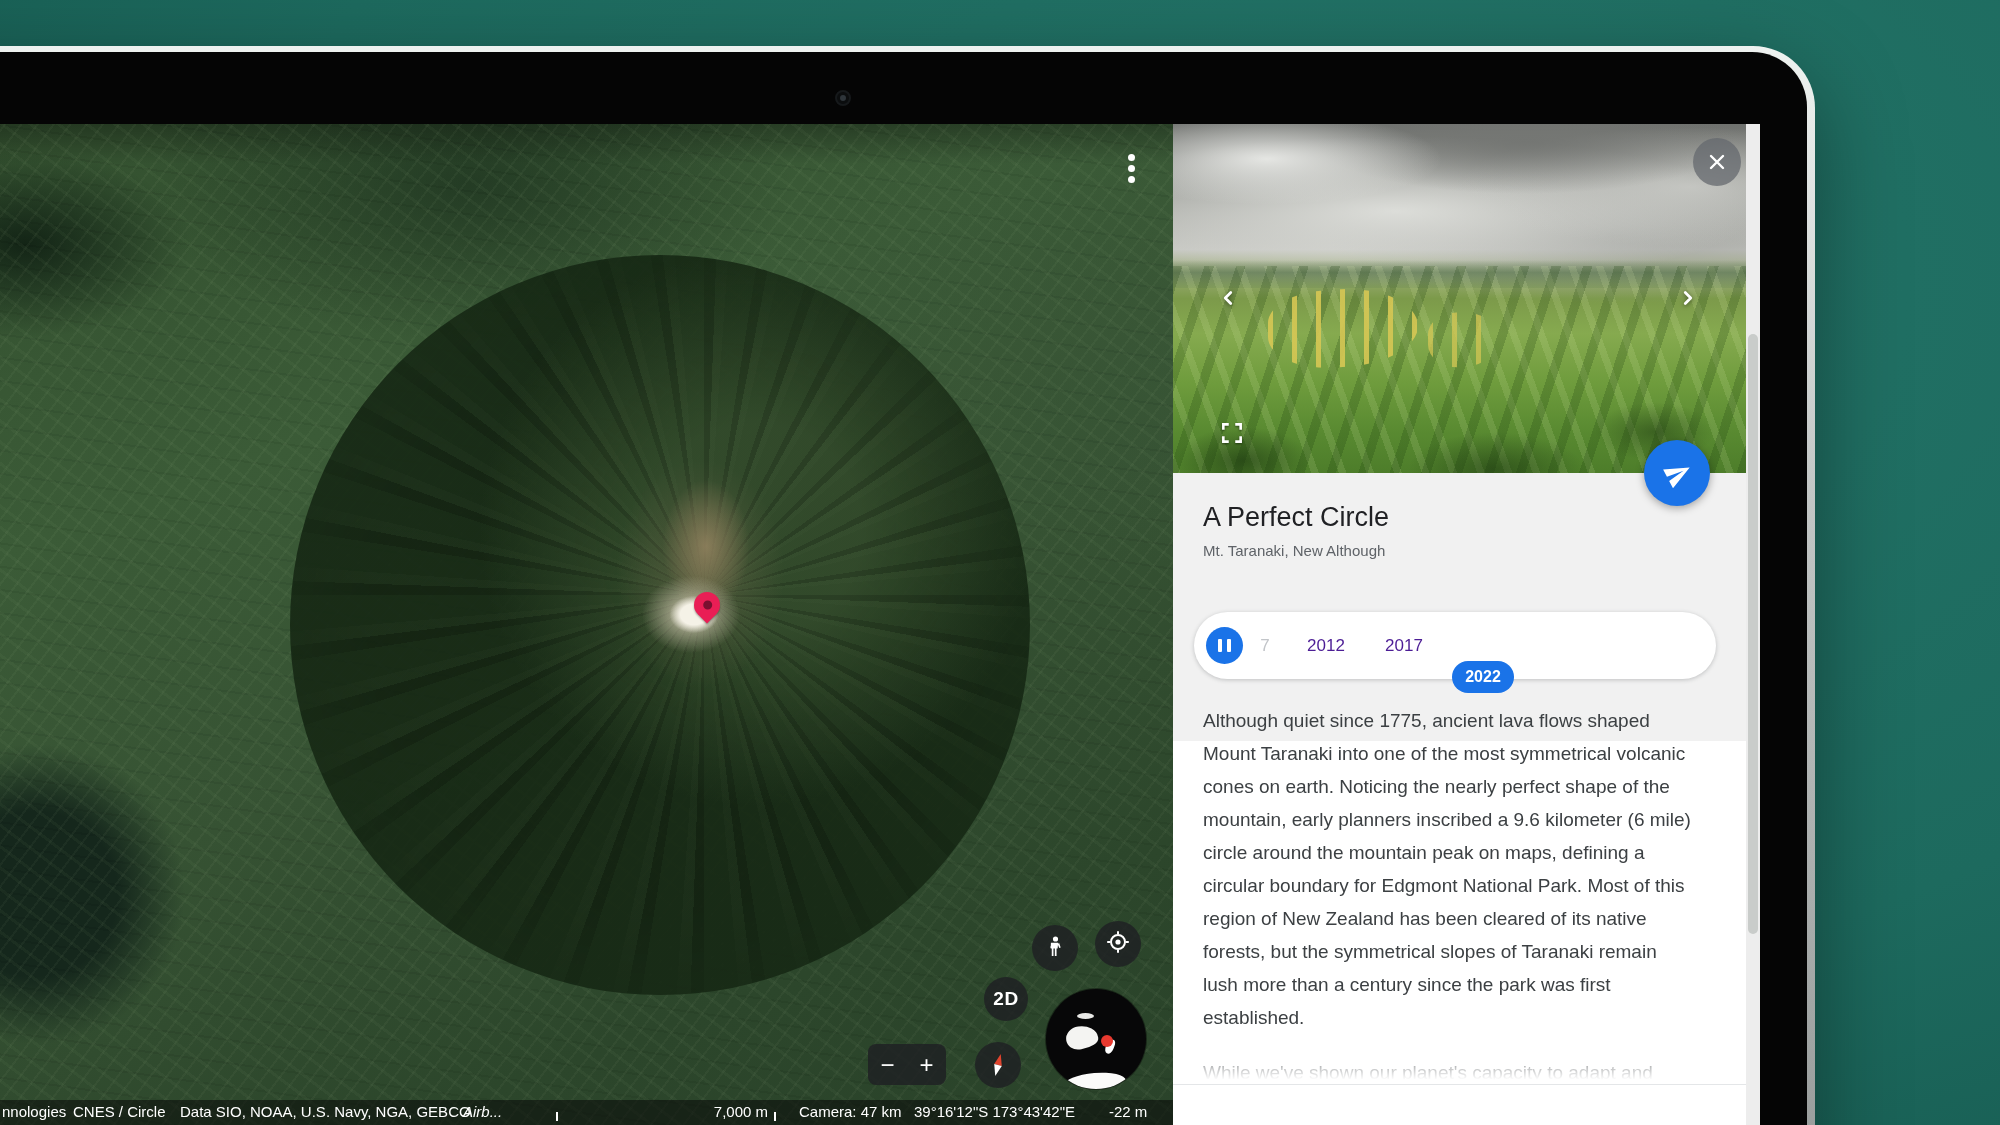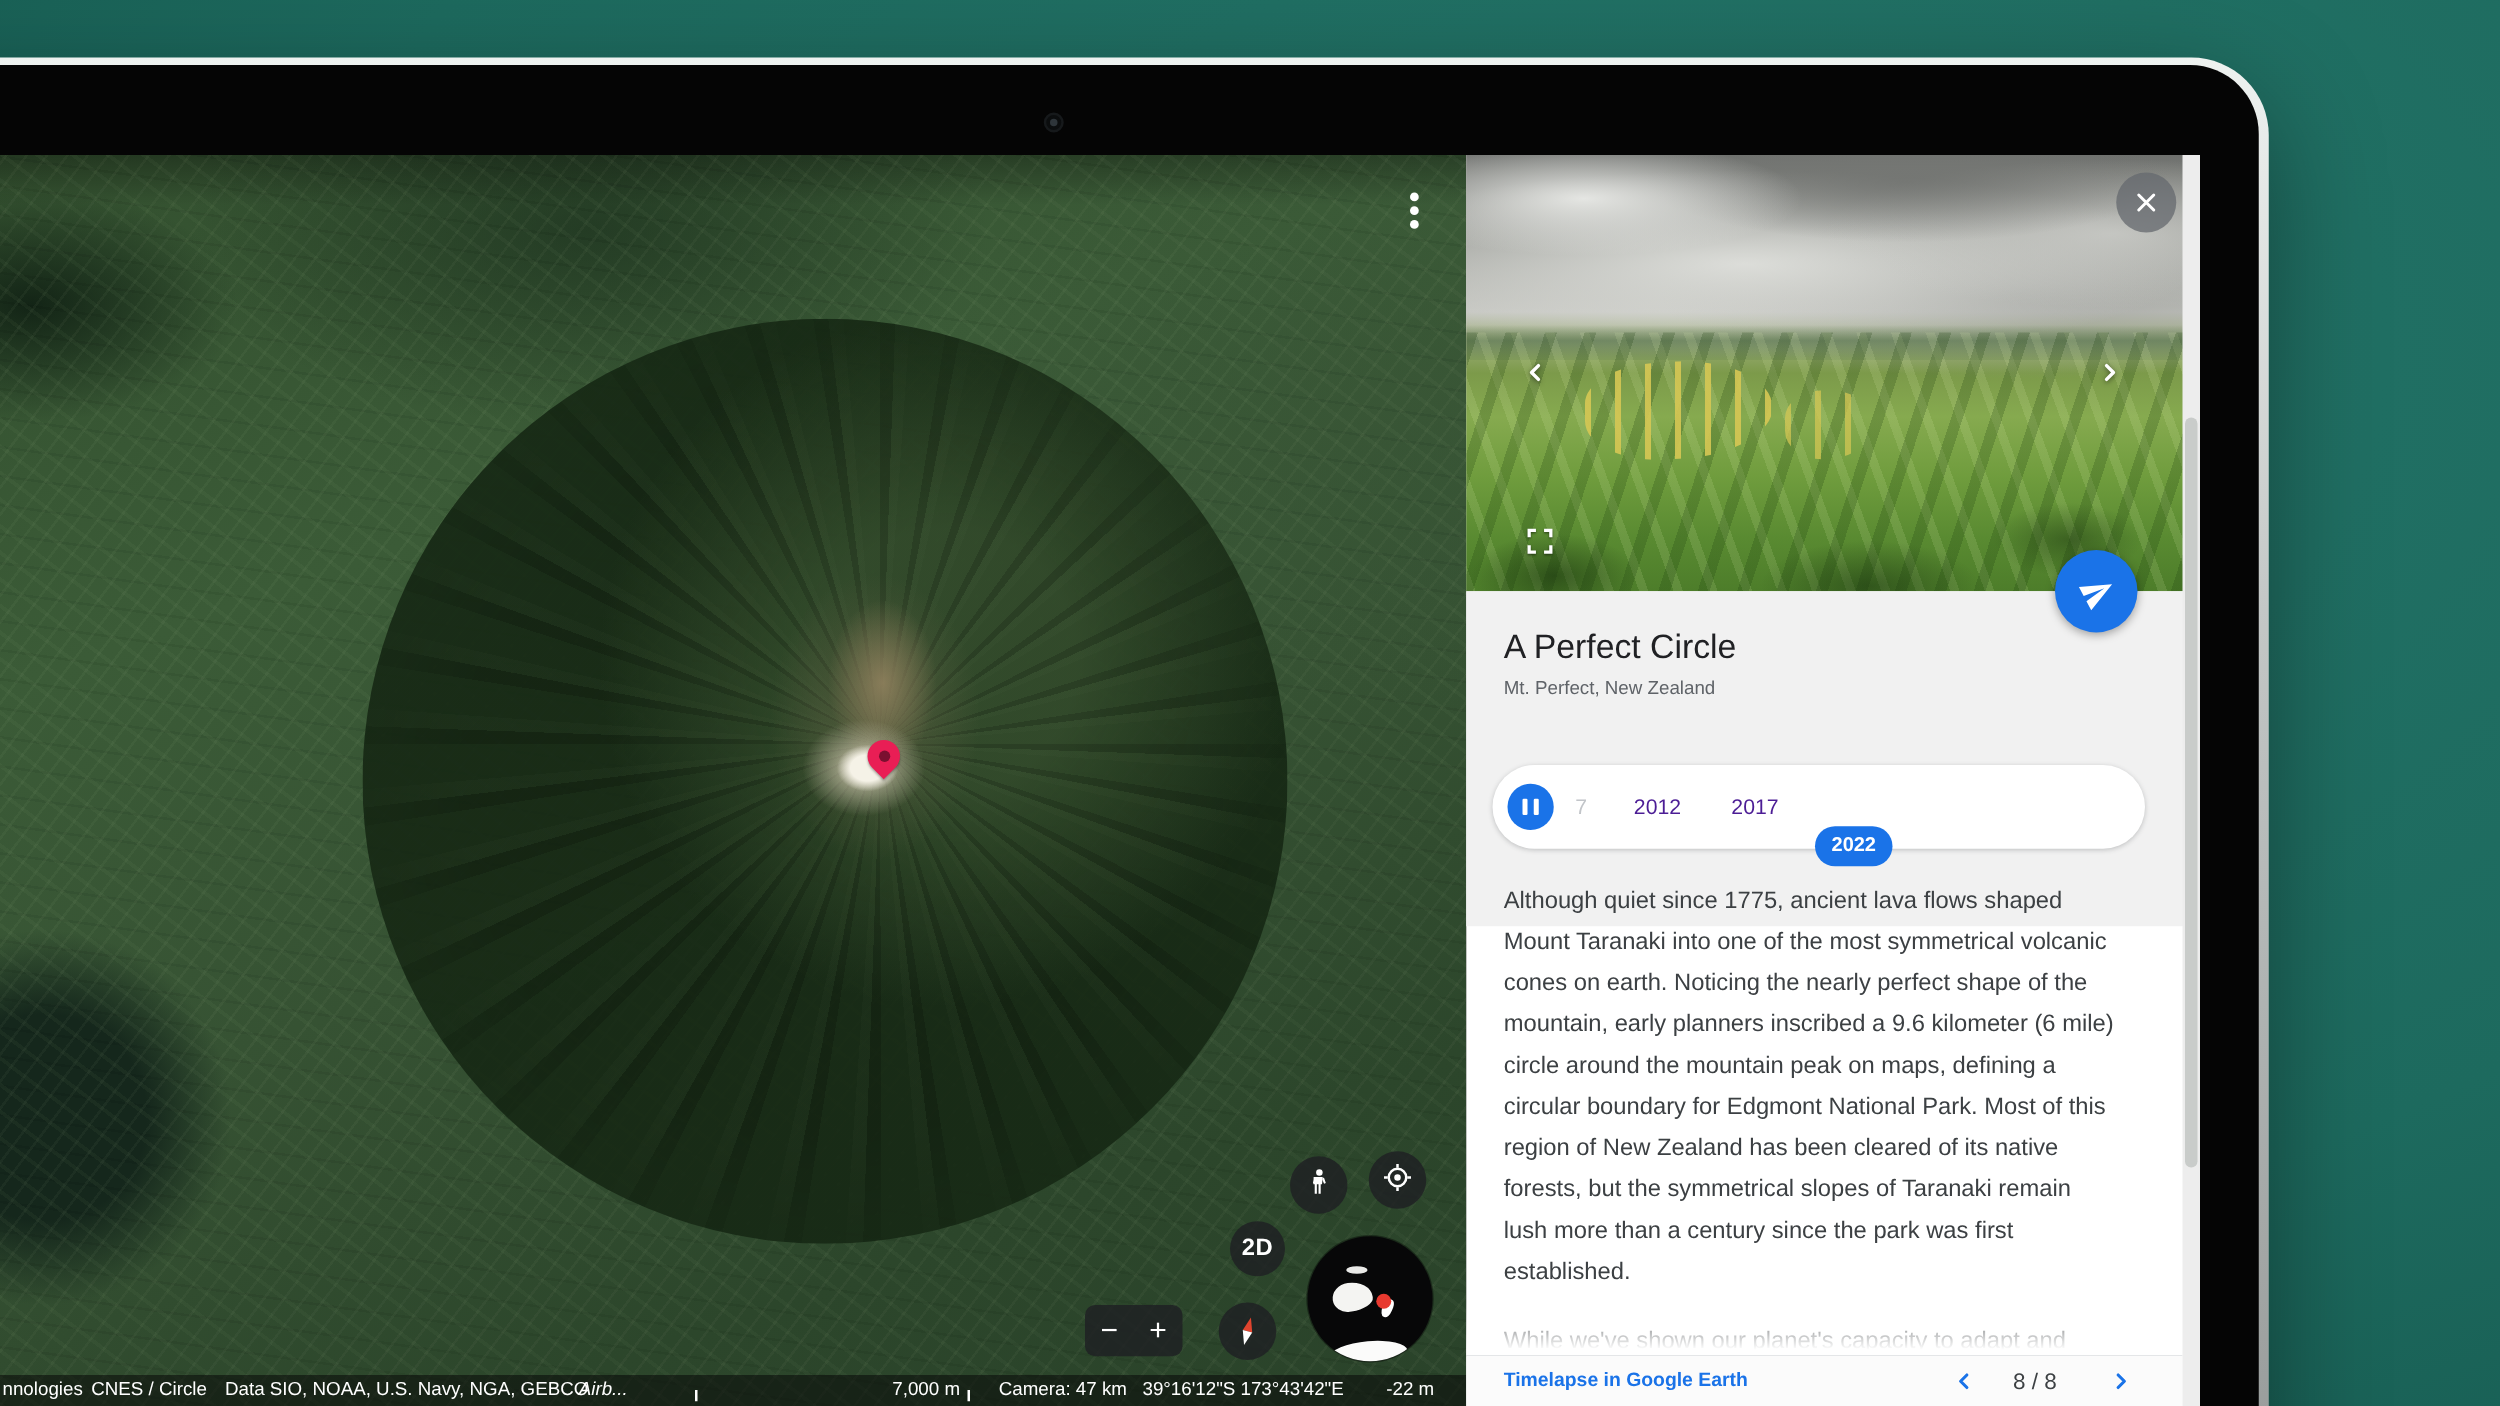--- a/index.html
+++ b/index.html
@@ -270,55 +270,41 @@
           <span style="display:flex;">
             <svg width="24" height="24" viewBox="0 0 24 24" stroke="#fff" stroke-width="2.4" stroke-linecap="round">
                 <path d="M6 6l12 12M18 6L6 18"></path>
               </svg>
           </span>
         </div>
       </div>
 
       <div class="phead">
         <div class="ptitle">A Perfect Circle</div>
-        <div class="psub">Mt. Perfect, New Zealand</div>
+        <div class="psub">Mt. Taranaki, New Although</div>
 
         <div class="timecard">
           <div class="pausebtn">
             <i></i>
               <i></i>
           </div>
           <span class="yr yr0 partial">7</span>
           <span class="yr yr1">2012</span>
           <span class="yr yr2">2017</span>
           <span class="yrpill">2022</span>
         </div>
       </div>
 
       <div class="desc">
         <p>Although quiet since 1775, ancient lava flows shaped Mount Taranaki into one of the most symmetrical volcanic cones on earth. Noticing the nearly perfect shape of the mountain, early planners inscribed a 9.6 kilometer (6 mile) circle around the mountain peak on maps, defining a circular boundary for Edgmont National Park. Most of this region of New Zealand has been cleared of its native forests, but the symmetrical slopes of Taranaki remain lush more than a century since the park was first established.</p>
         <p>While we've shown our planet's capacity to adapt and recover from human influence, there are many areas that</p>
       </div>
       <div class="descfade"></div>
 
       <div class="pdivider"></div>
-      <div class="pfooter">
-        <span class="tllink">Timelapse in Google Earth</span>
-        <span class="pgchev pgprev">
-          <svg width="20" height="20" viewBox="0 0 24 24" fill="none" stroke="#1a73e8" stroke-width="3" stroke-linecap="round" stroke-linejoin="round">
-              <path d="M15 18l-6-6 6-6"></path>
-            </svg>
-        </span>
-        <span class="pgnum">8 / 8</span>
-        <span class="pgchev pgnext">
-          <svg width="20" height="20" viewBox="0 0 24 24" fill="none" stroke="#1a73e8" stroke-width="3" stroke-linecap="round" stroke-linejoin="round">
-              <path d="M9 6l6 6-6 6"></path>
-            </svg>
-        </span>
-      </div>
 
       <div class="pscroll">
         <div class="pthumb"></div>
       </div>
 
       <div class="sharebtn">
         <span style="display:flex;">
           <svg width="28" height="28" viewBox="0 0 24 24" fill="#fff">
               <path d="M2.01 21L23 12 2.01 3 2 10l15 2-15 2z"></path>
             </svg>

